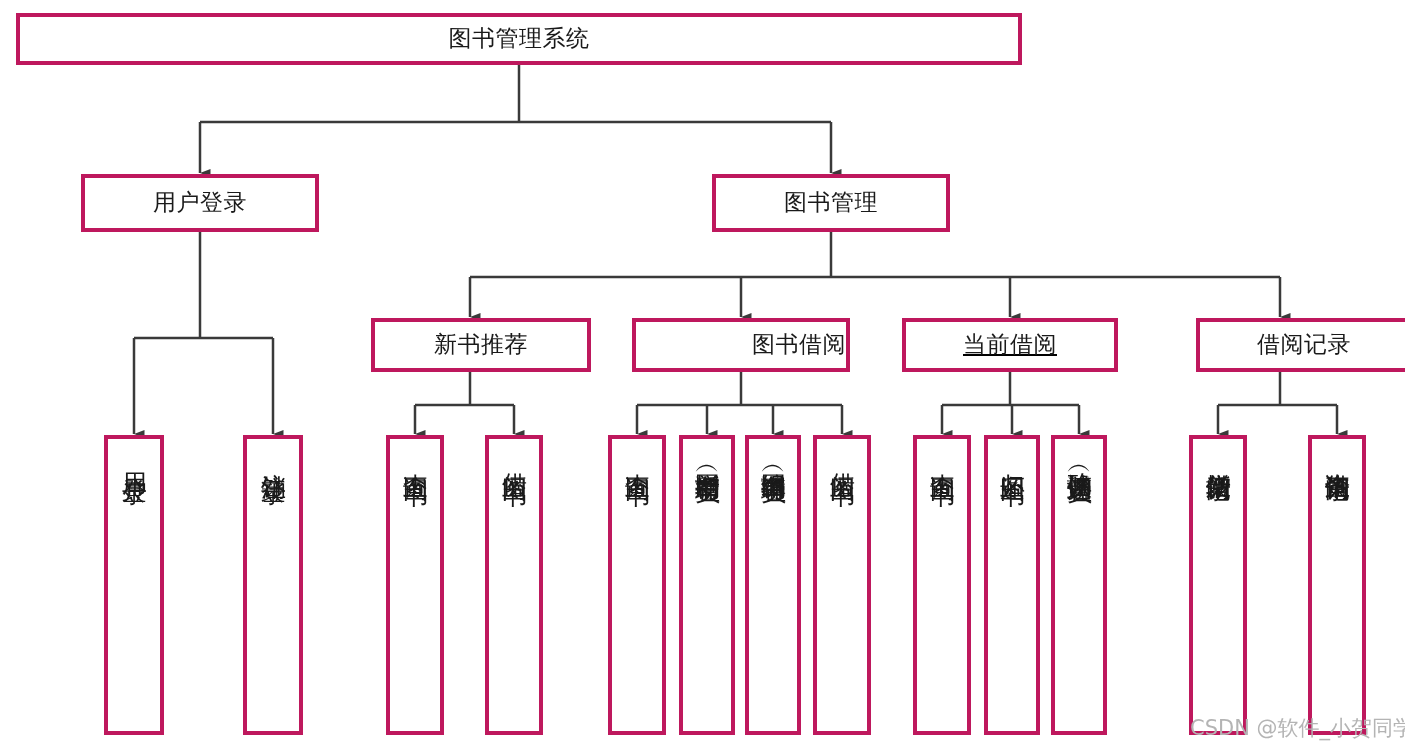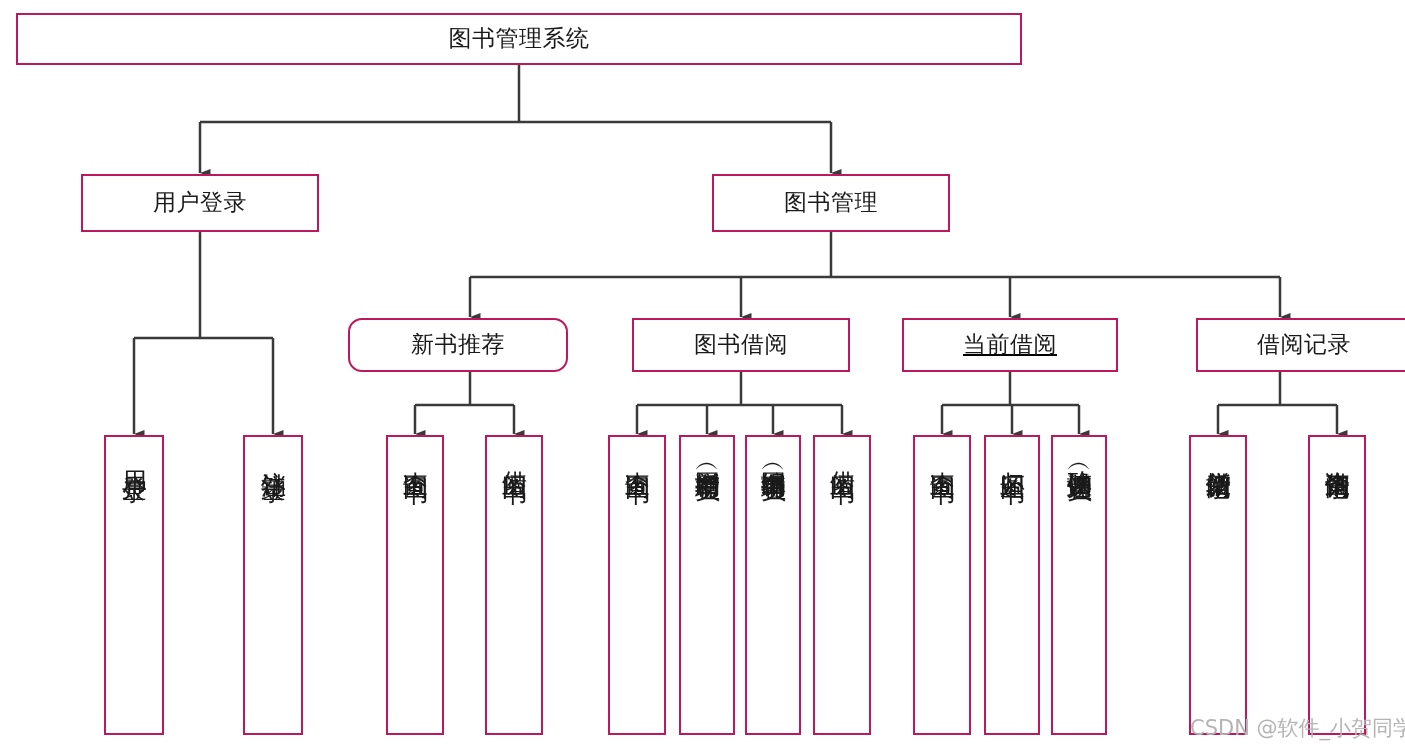--- a/index.html
+++ b/index.html
@@ -21,21 +21,21 @@
   #diagram-svg {
     position: absolute;
     left: 0;
     top: 0;
     width: 1405px;
     height: 747px;
   }
   .node {
     position: absolute;
     box-sizing: border-box;
-    border: 2px solid #be185d;
+    border: 4px solid #be185d;
     background: #ffffff;
     display: flex;
     align-items: center;
     justify-content: center;
     z-index: 2;
   }
   .node-label {
     color: #1a1a1a;
     font-size: 23px;
     line-height: 1.18;
@@ -122,24 +122,24 @@
   <div id="nodes-layer">
       <div class="node" style="left: 16px; top: 13px; width: 1006px; height: 52px;">
         <span class="node-label">图书管理系统</span>
       </div>
       <div class="node" style="left: 81px; top: 174px; width: 238px; height: 58px;">
         <span class="node-label">用户登录</span>
       </div>
       <div class="node" style="left: 712px; top: 174px; width: 238px; height: 58px; align-items: center;">
         <span class="node-label">图书管理</span>
       </div>
-      <div class="node" style="left: 348px; top: 318px; width: 220px; height: 54px; border-radius: 14px;">
+      <div class="node" style="left: 371px; top: 318px; width: 220px; height: 54px;">
         <span class="node-label">新书推荐</span>
       </div>
-      <div class="node" style="left: 632px; top: 318px; width: 218px; height: 54px;">
+      <div class="node" style="left: 632px; top: 318px; width: 218px; height: 54px; justify-content: flex-end;">
         <span class="node-label">图书借阅</span>
       </div>
       <div class="node" style="left: 902px; top: 318px; width: 216px; height: 54px; text-decoration: underline;">
         <span class="node-label">当前借阅</span>
       </div>
       <div class="node" style="left: 1172px; top: 318px; width: 216px; height: 54px; margin-left: 24px;">
         <span class="node-label">借阅记录</span>
       </div>
       <div class="node leaf" style="left: 104px; top: 435px; width: 60px; height: 300px;">
         <span class="node-label">用户登录</span>

